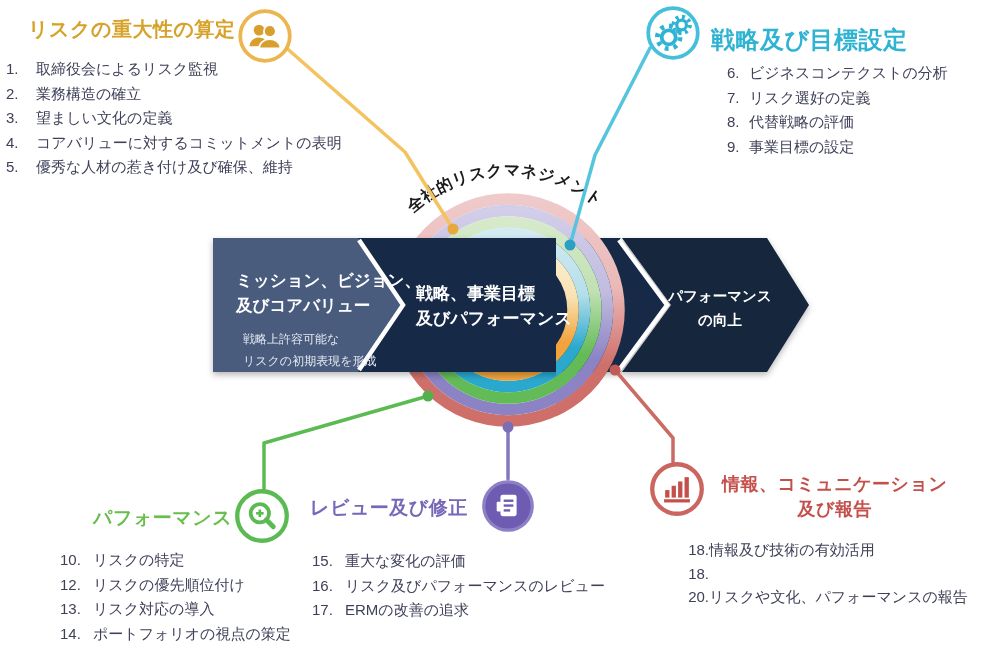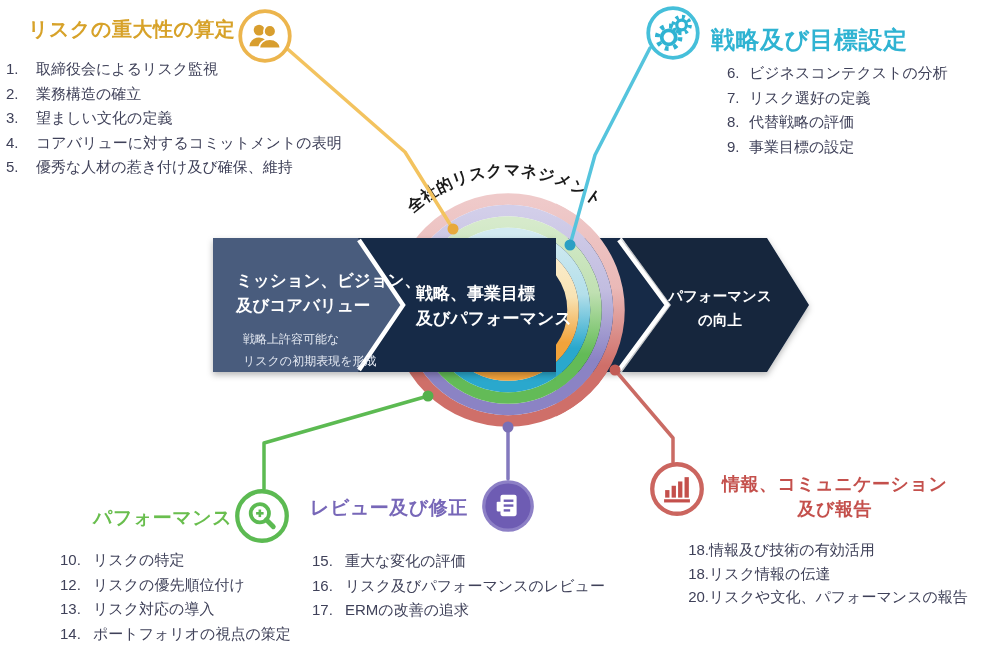--- a/index.html
+++ b/index.html
@@ -262,21 +262,20 @@
     <div>情報、コミュニケーション</div>
     <div>及び報告</div>
   </div>
   <ul class="itemlist list-tight ov" style="left:676px;top:538px;">
     <li>
         <span class="n w33">18.</span>
         <span>情報及び技術の有効活用</span>
       </li>
     <li>
         <span class="n w33">18.</span>
-        <span>リスク情報の伝達</span>
       </li>
     <li>
         <span class="n w33">20.</span>
         <span>リスクや文化、パフォーマンスの報告</span>
       </li>
   </ul>
 
 </div>
 
 </body></html>

